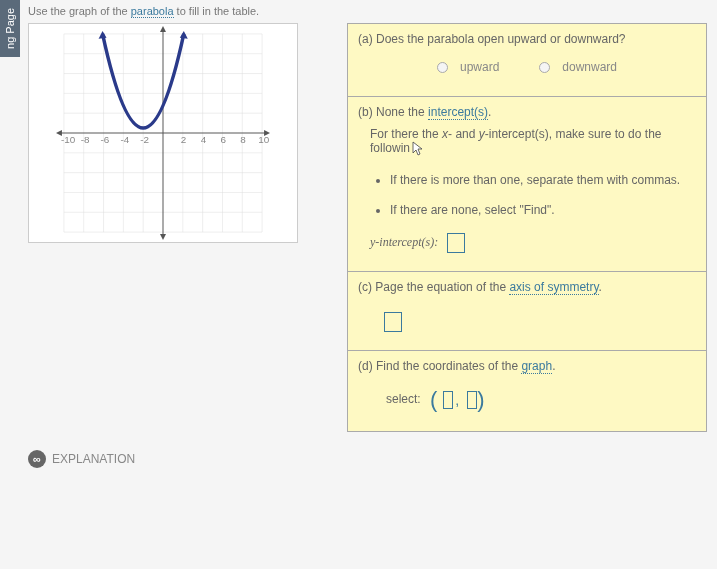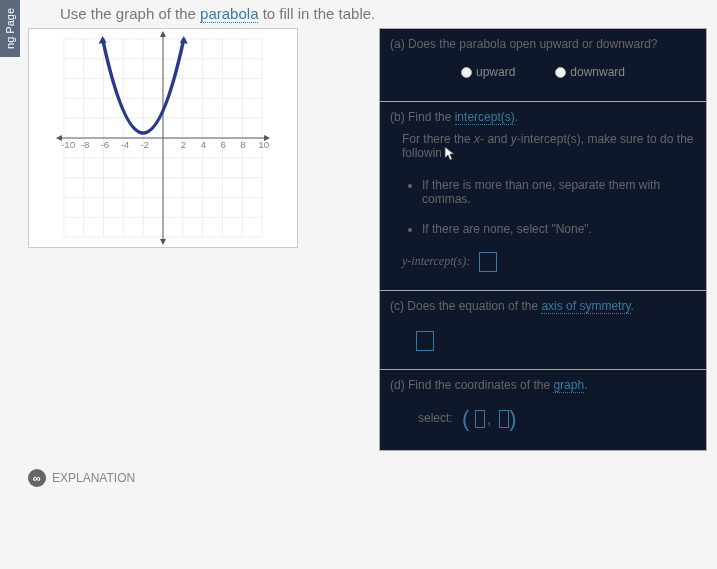--- a/index.html
+++ b/index.html
@@ -1,27 +1,27 @@
 <!DOCTYPE html>
 <html><head>
 <meta charset="utf-8">
 <style>
   * { box-sizing: border-box; margin: 0; padding: 0; }
   body { font-family: Arial, sans-serif; font-size: 13px; color: #666; background: #f5f5f5; width: 717px; height: 569px; position: relative; }
   .page-tab { position: absolute; left: 0; top: 0; background: #5a6a7a; color: #fff; writing-mode: vertical-lr; transform: rotate(180deg); padding: 8px 4px; font-size: 11px; }
   .page { padding: 5px 10px 10px 28px; }
-  .instruction { color: #777; margin-bottom: 6px; font-size: 15px; margin-left: 32px; }
+  .instruction { color: #777; margin-bottom: 6px; font-size: 11px; }
   .term-link { color: #3b7a9e; border-bottom: 1px dotted #3b7a9e; cursor: pointer; }
   .content { display: flex; align-items: flex-start; }
   .graph { width: 270px; height: 220px; border: 1px solid #ccc; background: #fff; margin-right: 12px; flex-shrink: 0; }
-  .table { border: 1px solid #aaa; margin-left: auto; background: #0f172a; width: 328px; }
+  .table { border: 1px solid #aaa; margin-left: auto; background: #fef9c3; width: 360px; }
   .row { border-bottom: 1px solid #aaa; padding: 8px 10px; font-size: 12px; color: #666; }
   .row:last-child { border-bottom: none; }
   .radios { display: flex; justify-content: center; gap: 40px; padding: 14px 0; }
-  .radio-box { display: flex; align-items: center; gap: 4px; color: #888; }
+  .radio-box { display: flex; align-items: center; gap: 12px; color: #888; }
   .radio-circle { width: 11px; height: 11px; border: 1px solid #aaa; border-radius: 50%; background: #f5f5f5; }
   ul { padding-left: 20px; margin: 6px 0; }
   li { margin-bottom: 2px; margin-top: 16px; }
   .input-line { padding: 10px 0; }
   .input-slot { display: inline-block; width: 18px; height: 20px; border: 1.5px solid #3b7a9e; vertical-align: middle; margin-left: 6px; }
   .vertex-box { display: inline-flex; align-items: center; vertical-align: middle; margin-left: 6px; }
   .vertex-paren { font-size: 22px; color: #3b7a9e; font-weight: normal; }
   .vertex-comma { color: #3b7a9e; margin: 0 2px; font-size: 14px; }
   .explanation { margin-top: 18px; display: flex; align-items: center; gap: 6px; color: #888; font-size: 12px; }
   .inf-icon { width: 18px; height: 18px; border-radius: 50%; background: #666; color: #fff; display: flex; align-items: center; justify-content: center; font-size: 11px; font-weight: bold; }
@@ -96,40 +96,40 @@
             </div>
           <div class="radio-box">
               <span class="radio-circle"></span>
               <span>downward</span>
             </div>
         </div>
       </div>
 
       <div class="row">
         <div>
-          <span>(b) Find the </span><span class="term-link">intercept(s)</span><span>.</span>
+          <span>(b) None the </span><span class="term-link">intercept(s)</span><span>.</span>
         </div>
         <div style="padding:8px 0 0 12px;">
           <span>For there the </span><i>x</i><span>- and </span><i>y</i><span>-intercept(s), make sure to do the followin</span><svg class="cursor-svg" width="14" height="16">
               <path d="M1 1 L1 12 L4 9 L6 14 L8 13 L6 8 L10 8 Z" fill="#fff" stroke="#444" stroke-width="0.8"></path>
             </svg>
           <ul>
             <li>If there is more than one, separate them with commas.</li>
-            <li>If there are none, select "None".</li>
+            <li>If there are none, select "Find".</li>
           </ul>
         </div>
         <div class="input-line" style="padding-left:12px;font-family:Liberation Serif, serif;">
           <i>y-intercept(s):</i>
           <span class="input-slot"></span>
         </div>
       </div>
 
       <div class="row">
         <div>
-          <span>(c) Does the equation of the </span><span class="term-link">axis of symmetry</span><span>.</span>
+          <span>(c) Page the equation of the </span><span class="term-link">axis of symmetry</span><span>.</span>
         </div>
         <div class="input-line" style="padding:18px 0 10px 20px;">
           <span class="input-slot"></span>
         </div>
       </div>
 
       <div class="row">
         <div>
           <span>(d) Find the coordinates of the </span><span class="term-link">graph</span><span>.</span>
         </div>

